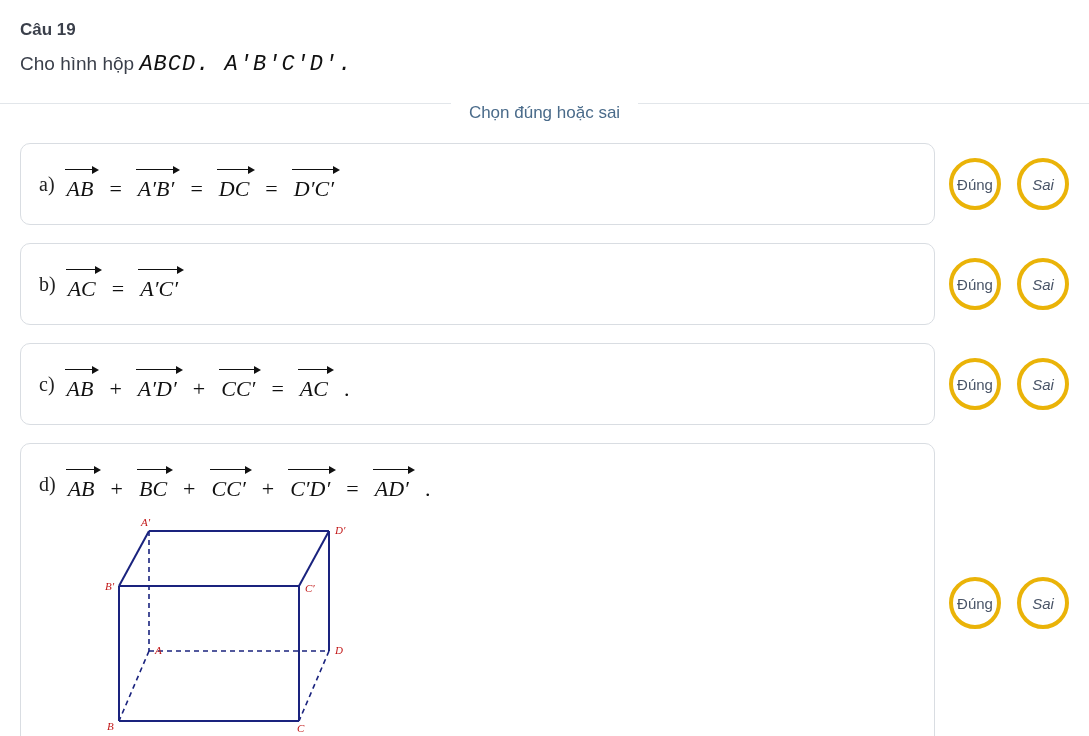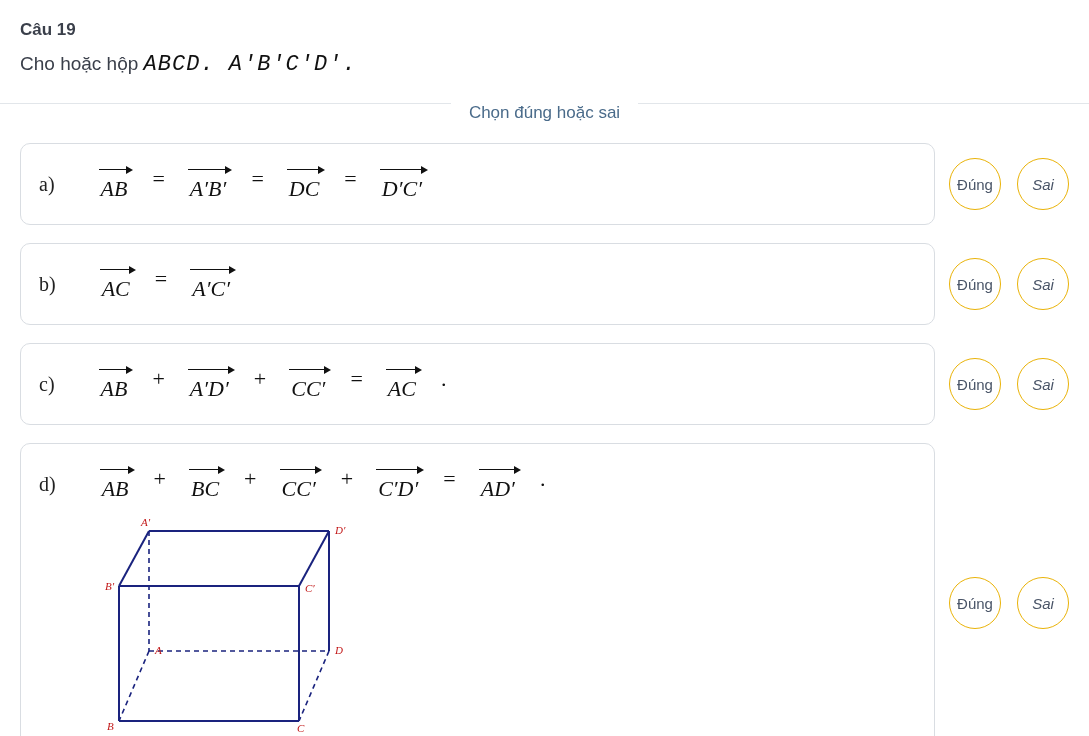--- a/index.html
+++ b/index.html
@@ -70,23 +70,23 @@
     font-size: 20px;
     color: #222;
     margin-right: 10px;
   }
   .expr {
     font-family: "Times New Roman", serif;
     font-style: italic;
     font-size: 22px;
     color: #111;
     display: flex;
-    gap: 17px;
+    align-items: flex-end;
+    gap: 8px;
     flex-wrap: wrap;
-    margin-left: 34px;
   }
   .vec {
     position: relative;
     display: inline-block;
     padding-top: 10px;
     margin: 0 2px;
   }
   .vec .arrow {
     position: absolute;
     top: -2px;
@@ -114,21 +114,21 @@
     border-left: 7px solid #111;
   }
   .op {
     font-style: normal;
     padding: 0 6px;
   }
   .btn {
     width: 52px;
     height: 52px;
     border-radius: 50%;
-    border: 1px solid #eab308;
+    border: 4px solid #eab308;
     background: #fff;
     display: flex;
     align-items: center;
     justify-content: center;
     font-size: 15px;
     color: #4a5568;
     cursor: pointer;
     user-select: none;
   }
   .btn + .btn { margin-left: 2px; font-style: italic; }
@@ -146,21 +146,21 @@
     font-size: 11px;
     fill: #c21818;
   }
 </style>
 </head>
 <body>
 
 <div class="header">
   <div class="q-title">Câu 19</div>
   <div class="q-prompt">
-    <span>Cho hoặc hộp </span>
+    <span>Cho hình hộp </span>
     <span class="math">ABCD. A′B′C′D′.</span>
   </div>
 </div>
 
 <div class="divider-row">
   <div class="divider-line"></div>
   <div class="divider-label">Chọn đúng hoặc sai</div>
   <div class="divider-line"></div>
 </div>
 

